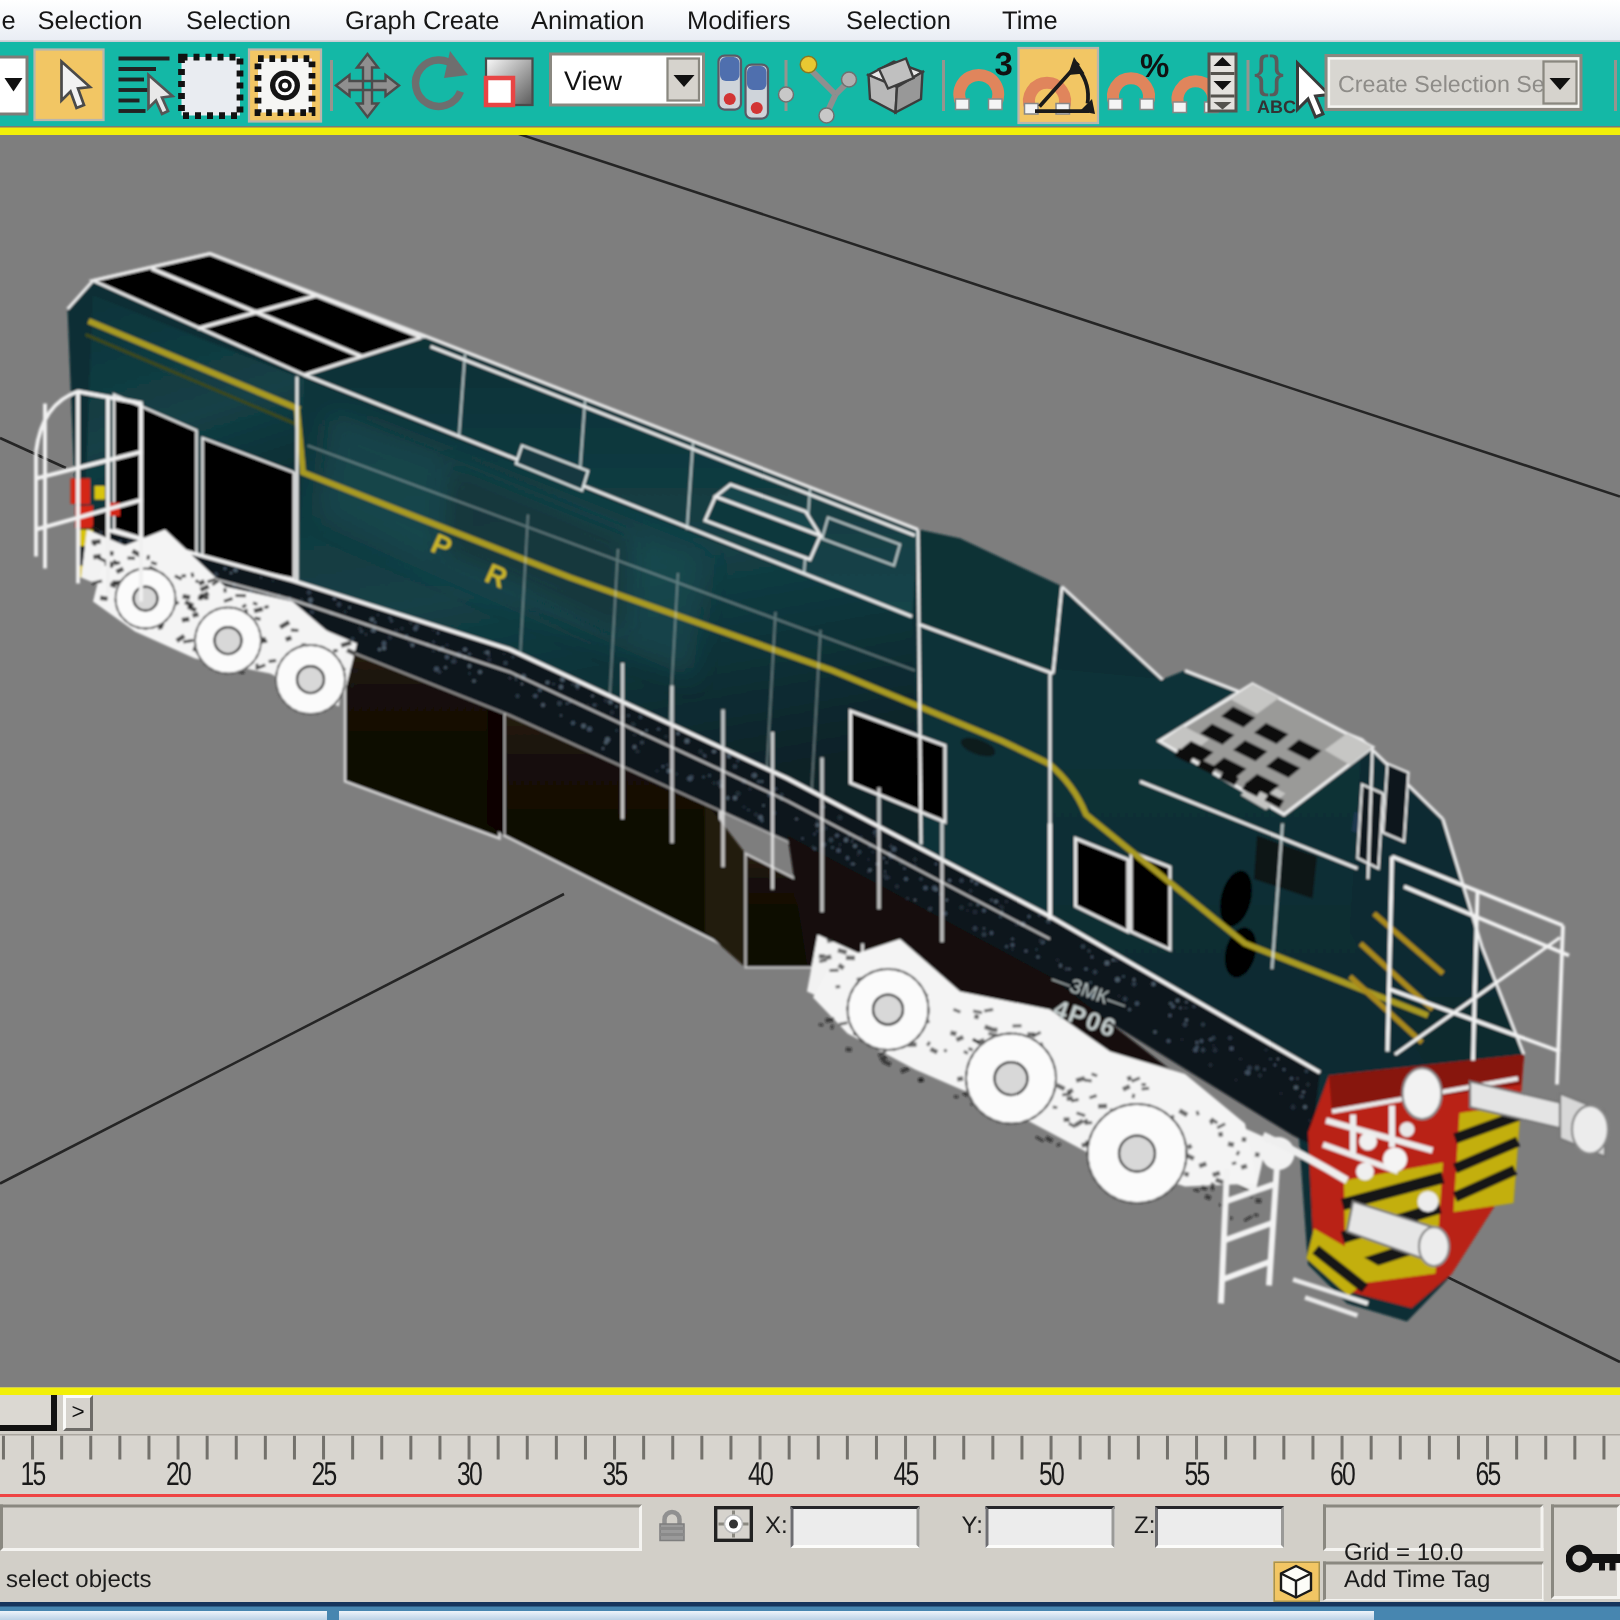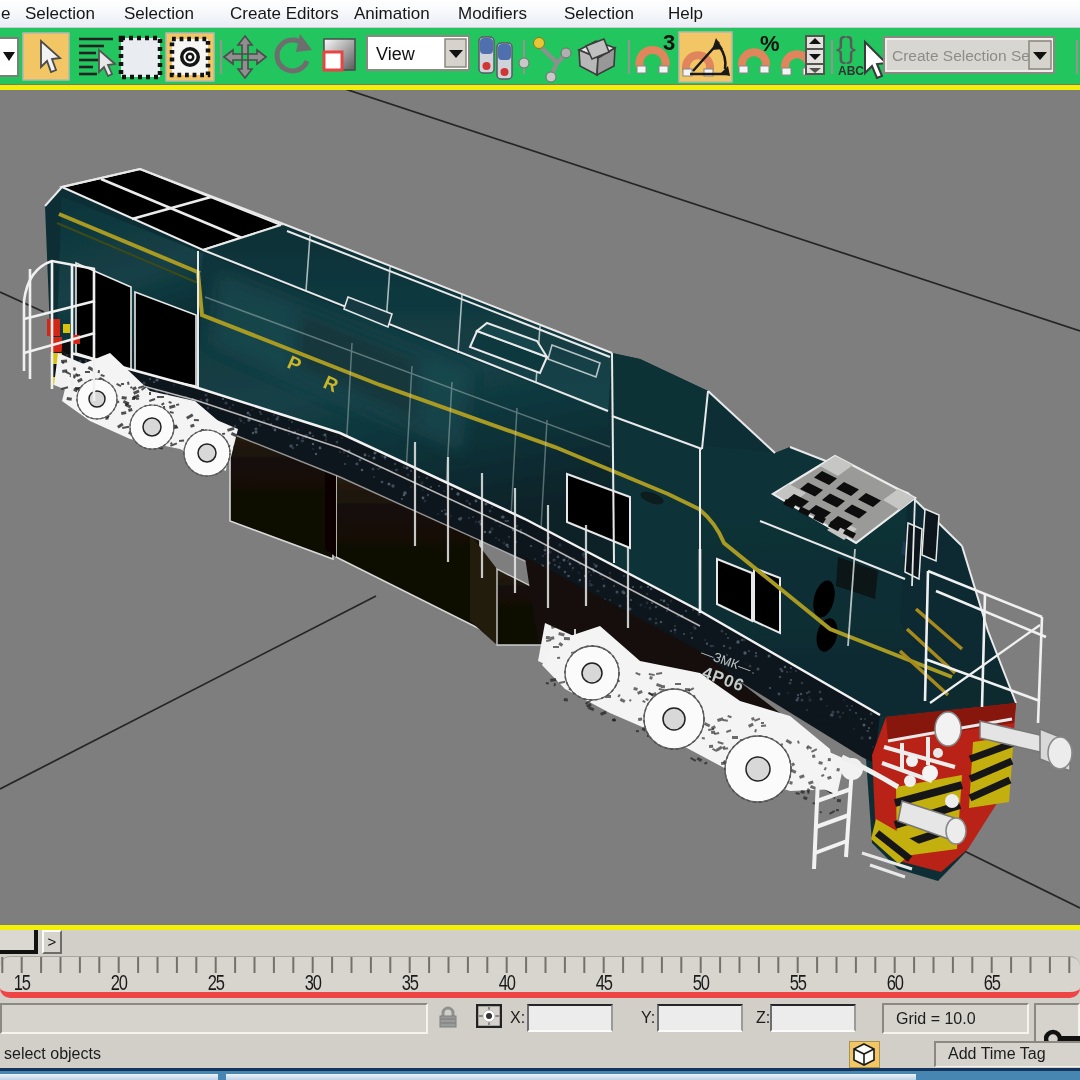--- a/index.html
+++ b/index.html
@@ -6,40 +6,40 @@
 html,body { width:1080px; height:1080px; overflow:hidden; background:#d2cfc8;
   font-family:"Liberation Sans", sans-serif; }
 #page { position:relative; width:1080px; height:1080px; }
 
 #menubar { position:absolute; left:0; top:0; width:1080px; height:28px;
   background:linear-gradient(#ffffff 0%, #f6f8fb 45%, #e9edf4 100%);
   border-bottom:1px solid #c9cdd6; }
 #menubar span { position:absolute; top:4px; font-size:17px; color:#161616; }
 
 #toolbar { position:absolute; left:0; top:28px; width:1080px; height:56px;
-  background:#22c55e; }
+  background:#14b8a6; }
 
 #vpbtop { position:absolute; left:0; top:84px; width:1080px; height:6px;
   background:#f2ef08; border-top:1px solid #7a7a74; }
 #viewport { position:absolute; left:0; top:90px; width:1080px; height:835px;
   background:#7e7e7e; }
 #vpbbot { position:absolute; left:0; top:925px; width:1080px; height:5px;
   background:#f2ef08; }
 
 #trackrow { position:absolute; left:0; top:930px; width:1080px; height:27px;
   background:#d2cfc8; }
 #tslider { position:absolute; left:0; top:0; width:38px; height:24px;
   background:#dbd8d2; border-right:4px solid #111; border-bottom:4px solid #111; }
 #tnext { position:absolute; left:42px; top:0; width:20px; height:24px;
   background:#d6d3cd; border-top:2px solid #fbfbf9; border-left:2px solid #fbfbf9;
   border-right:2px solid #6e6c68; border-bottom:2px solid #6e6c68;
   font-size:15px; color:#111; text-align:center; line-height:20px; }
 
 #ruler { position:absolute; left:0; top:956px; width:1080px; height:42px;
-  background:#d8d5cf; border-top:1px solid #aaa69f; border-bottom:6px solid #ef4444;border-radius:10px; }
+  background:#d8d5cf; border-top:1px solid #aaa69f; border-bottom:2px solid #ef4444; }
 
 #srow1 { position:absolute; left:0; top:998px; width:1080px; height:42px;
   background:#d2cfc8; }
 #srow2 { position:absolute; left:0; top:1040px; width:928px; height:28px;
   background:#d2cfc8; }
 .sunken { position:absolute; background:#d6d3cd;
   border-top:2px solid #8a8880; border-left:2px solid #8a8880;
   border-bottom:2px solid #f4f3f0; border-right:2px solid #f4f3f0; }
 .efield { position:absolute; background:#ececec;
   border-top:2px solid #26262a; border-left:2px solid #6e6e72;
@@ -52,25 +52,25 @@
   background:linear-gradient(#eef4fa 0%, #cfdfee 40%, #a8c4dd 100%); }
 </style>
 </head>
 <body>
 <div id="page">
 
 <div id="menubar">
   <span style="left:1px">e</span>
   <span style="left:25px">Selection</span>
   <span style="left:124px">Selection</span>
-  <span style="left:230px">Create Editors</span>
+  <span style="left:230px">Graph Create</span>
   <span style="left:354px">Animation</span>
   <span style="left:458px">Modifiers</span>
   <span style="left:564px">Selection</span>
-  <span style="left:668px">Help</span>
+  <span style="left:668px">Time</span>
 </div>
 
 <div id="toolbar">
 <svg width="1080" height="56" viewBox="0 0 1080 56">
 
 <rect x="-6" y="10" width="24" height="38" fill="#fff" stroke="#7e7c78" stroke-width="2"></rect>
 <polygon points="3,24 15,24 9,33" fill="#111"></polygon>
 
 <rect x="23" y="5" width="46" height="47" fill="#f2c664" stroke="#b9b6ae" stroke-width="1.5"></rect>
 <path d="M41,13 L41,39 L47,33 L51,44 L56,42 L52,31 L60,30 Z" fill="#f2f2f2" stroke="#4a4a4a" stroke-width="1.8"></path>
@@ -1207,41 +1207,41 @@
     <circle cx="13" cy="12" r="6" fill="#fff" stroke="#bbb"></circle>
     <circle cx="13" cy="12" r="3" fill="#333"></circle>
   </svg>
   <span class="slab" style="left:510px; top:11px;">X:</span>
   <div class="efield" style="left:527px; top:6px; width:86px; height:28px;"></div>
   <span class="slab" style="left:641px; top:11px;">Y:</span>
   <div class="efield" style="left:657px; top:6px; width:86px; height:28px;"></div>
   <span class="slab" style="left:756px; top:11px;">Z:</span>
   <div class="efield" style="left:770px; top:6px; width:86px; height:28px;"></div>
   <div class="sunken" style="left:882px; top:5px; width:147px; height:31px;">
-    <span style="position:absolute; left:12px; top:5px; font-size:16px; color:#1c1c1c;">Grid = 10.0</span>
+    <span style="position:absolute; left:12px; top:22px; font-size:16px; color:#1c1c1c;">Grid = 10.0</span>
   </div>
   <div class="sunken" style="left:1034px; top:5px; width:46px; height:63px;">
     <svg style="position:absolute; left:8px; top:21px;" width="36" height="26" viewBox="0 0 36 26">
       <circle cx="9" cy="13" r="7" fill="none" stroke="#111" stroke-width="4.5"></circle>
       <rect x="15" y="10" width="21" height="6" fill="#111"></rect>
       <rect x="22" y="15" width="4" height="6" fill="#111"></rect>
       <rect x="29" y="15" width="4" height="6" fill="#111"></rect>
     </svg>
   </div>
 </div>
 
 <div id="srow2">
   <span class="slab" style="left:4px; top:5px;">select objects</span>
   <div style="position:absolute; left:849px; top:1px; width:31px; height:27px; background:#f2c664; border:1px solid #a8924e;">
     <svg width="29" height="25" viewBox="0 0 29 25">
       <polygon points="14,2 24,7 24,18 14,23 4,18 4,7" fill="#fdfdf8" stroke="#1a1a1a" stroke-width="1.6"></polygon>
       <path d="M4,7 L14,12 L24,7 M14,12 L14,23" fill="none" stroke="#1a1a1a" stroke-width="1.6"></path>
     </svg>
   </div>
-  <div class="sunken" style="left:934px; top:1px; width:147px; height:26px; border-bottom-width:1px; border-right-width:1px;">
+  <div class="sunken" style="left:882px; top:1px; width:147px; height:26px; border-bottom-width:1px; border-right-width:1px;">
     <span style="position:absolute; left:12px; top:2px; font-size:16px; color:#1c1c1c;">Add Time Tag</span>
   </div>
 </div>
 
 <div id="taskbar">
   <div class="tbtn" style="left:0; width:218px;"></div>
   <div class="tbtn" style="left:226px; width:690px;"></div>
 </div>
 
 </div>

